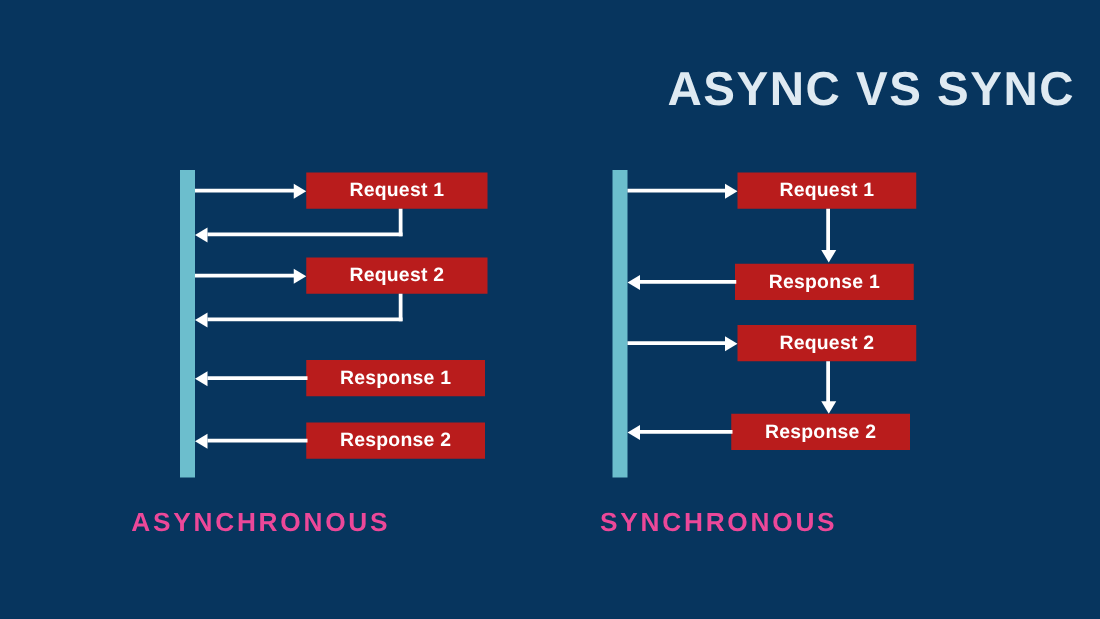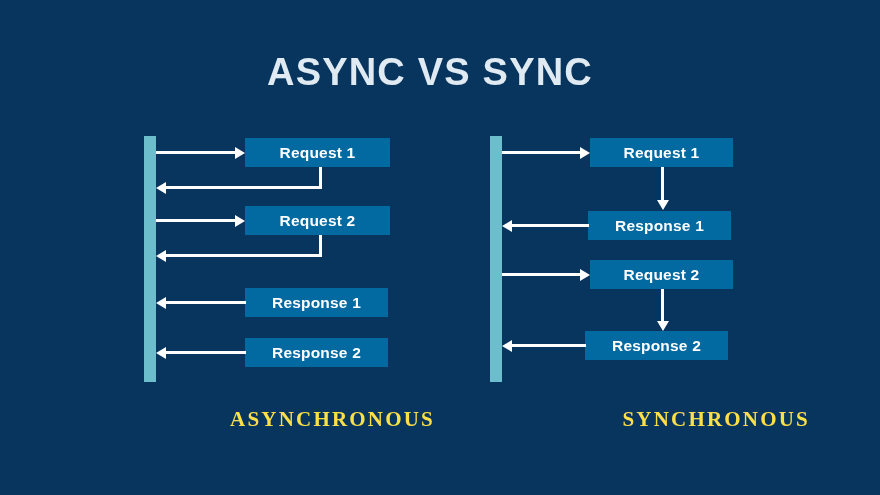--- a/index.html
+++ b/index.html
@@ -13,35 +13,35 @@
     height: 495px;
     background: #07355e;
     overflow: hidden;
     font-family: "Liberation Sans", sans-serif;
   }
   #title {
     position: absolute;
     left: 0;
     top: 51px;
     width: 860px;
-    text-align: center;
+    text-align: right;
     color: #dfeaf2;
     font-size: 38px;
     font-weight: bold;
     letter-spacing: 1.2px;
     font-family: "Liberation Sans", sans-serif;
   }
   .lifeline {
     position: absolute;
     background: #6cbecd;
     width: 12px;
   }
   .msgbox {
     position: absolute;
-    background: #0369a1;
+    background: #b91c1c;
     color: #ffffff;
     font-size: 15.5px;
     font-weight: bold;
     display: flex;
     align-items: center;
     justify-content: center;
     letter-spacing: 0.2px;
     font-family: "Liberation Sans", sans-serif;
   }
   
@@ -75,26 +75,26 @@
   .arrow-d {
     position: absolute;
     width: 0;
     height: 0;
     border-left: 6px solid transparent;
     border-right: 6px solid transparent;
     border-top: 10px solid #ffffff;
   }
   .caption {
     position: absolute;
-    color: #fde047;
+    color: #ec4899;
     font-size: 21px;
     font-weight: bold;
     letter-spacing: 2.2px;
-    text-align: right;
-    font-family: Liberation Serif, serif;
+    text-align: left;
+    font-family: Liberation Sans, sans-serif;
   }
 </style>
 </head>
 <body>
 
 <div id="stage">
 
   <div id="title">ASYNC VS SYNC</div>
 
   <div>

